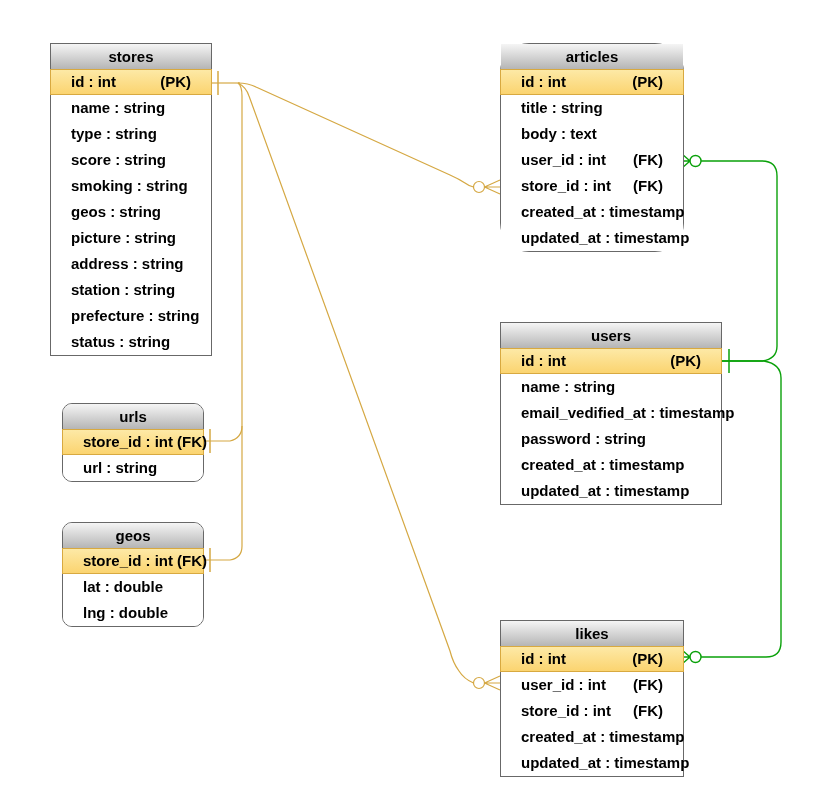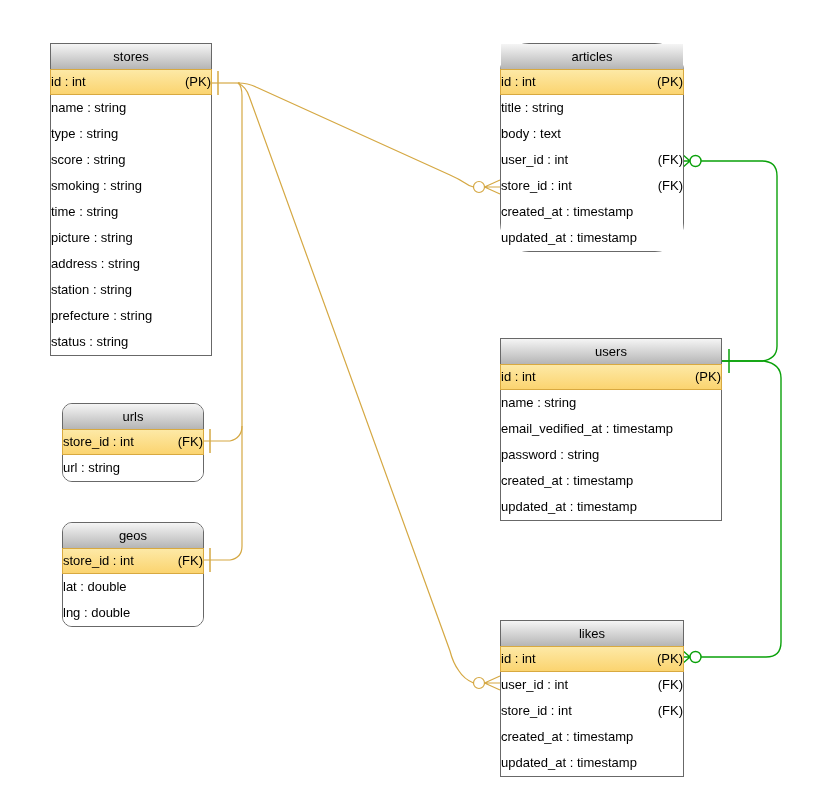--- a/index.html
+++ b/index.html
@@ -11,44 +11,45 @@
   .edge{fill:none;}
   .edge-store{stroke:var(--store-relationship,#d5a843);stroke-width:1.2;}
   .edge-user{stroke:var(--user-relationship,#0aa10a);stroke-width:1.4;}
   .node-store{fill:#fff;stroke:var(--store-relationship,#d5a843);stroke-width:1.2;}
   .node-user{fill:#fff;stroke:var(--user-relationship,#0aa10a);stroke-width:1.4;}
   .tick{stroke-width:1.5;}
 
   .er-table{
     position:absolute;z-index:2;background:#fff;
     border:1px solid var(--table-border,#686868);
-    font-size:13px;
+    font-size:15px;
+    font-weight:bold;
   }
   .t-title{
     height:25px;line-height:25px;text-align:center;
     background:linear-gradient(var(--header-fill-top,#f5f5f5),var(--header-fill-bottom,#b5b5b5));
     color:var(--header-text,#000);
   }
   .t-rows .row{
-    height:26px;line-height:26px;padding:0 0;
+    height:26px;line-height:26px;padding:0 20px;
     display:flex;justify-content:space-between;align-items:center;
     white-space:nowrap;background:#fff;
   }
   .t-rows .row.hl{
     height:24px;line-height:24px;margin:0 -1px;
     border:1px solid var(--highlight-border,#d8a940);
     background:linear-gradient(var(--highlight-fill-top,#fde9a6),var(--highlight-fill-bottom,#fbd470));
   }
   .r-key{margin-left:4px;}
 
   #t-stores  {left:50px; top:43px; width:160px;}
   #t-urls    {left:62px; top:403px;width:140px;}
   #t-geos    {left:62px; top:522px;width:140px;}
   #t-articles{left:500px;top:43px; width:182px;border-radius:29px;}
-  #t-users   {left:500px;top:338px;width:220px;}
+  #t-users   {left:500px;top:322px;width:220px;}
   #t-likes   {left:500px;top:620px;width:182px;}
 
   .rounded{border-radius:10px;}
   .rounded .t-title{border-radius:9px 9px 0 0;}
   .rounded .t-rows .row:last-child{border-radius:0 0 9px 9px;}
 </style>
 </head>
 <body>
 
 <div class="canvas">
@@ -100,21 +101,21 @@
         </div>
         <div class="row">
           <span class="r-name">score : string</span>
           <span class="r-key"></span>
         </div>
         <div class="row">
           <span class="r-name">smoking : string</span>
           <span class="r-key"></span>
         </div>
         <div class="row">
-          <span class="r-name">time : string</span>
+          <span class="r-name">geos : string</span>
           <span class="r-key"></span>
         </div>
         <div class="row">
           <span class="r-name">picture : string</span>
           <span class="r-key"></span>
         </div>
         <div class="row">
           <span class="r-name">address : string</span>
           <span class="r-key"></span>
         </div>

